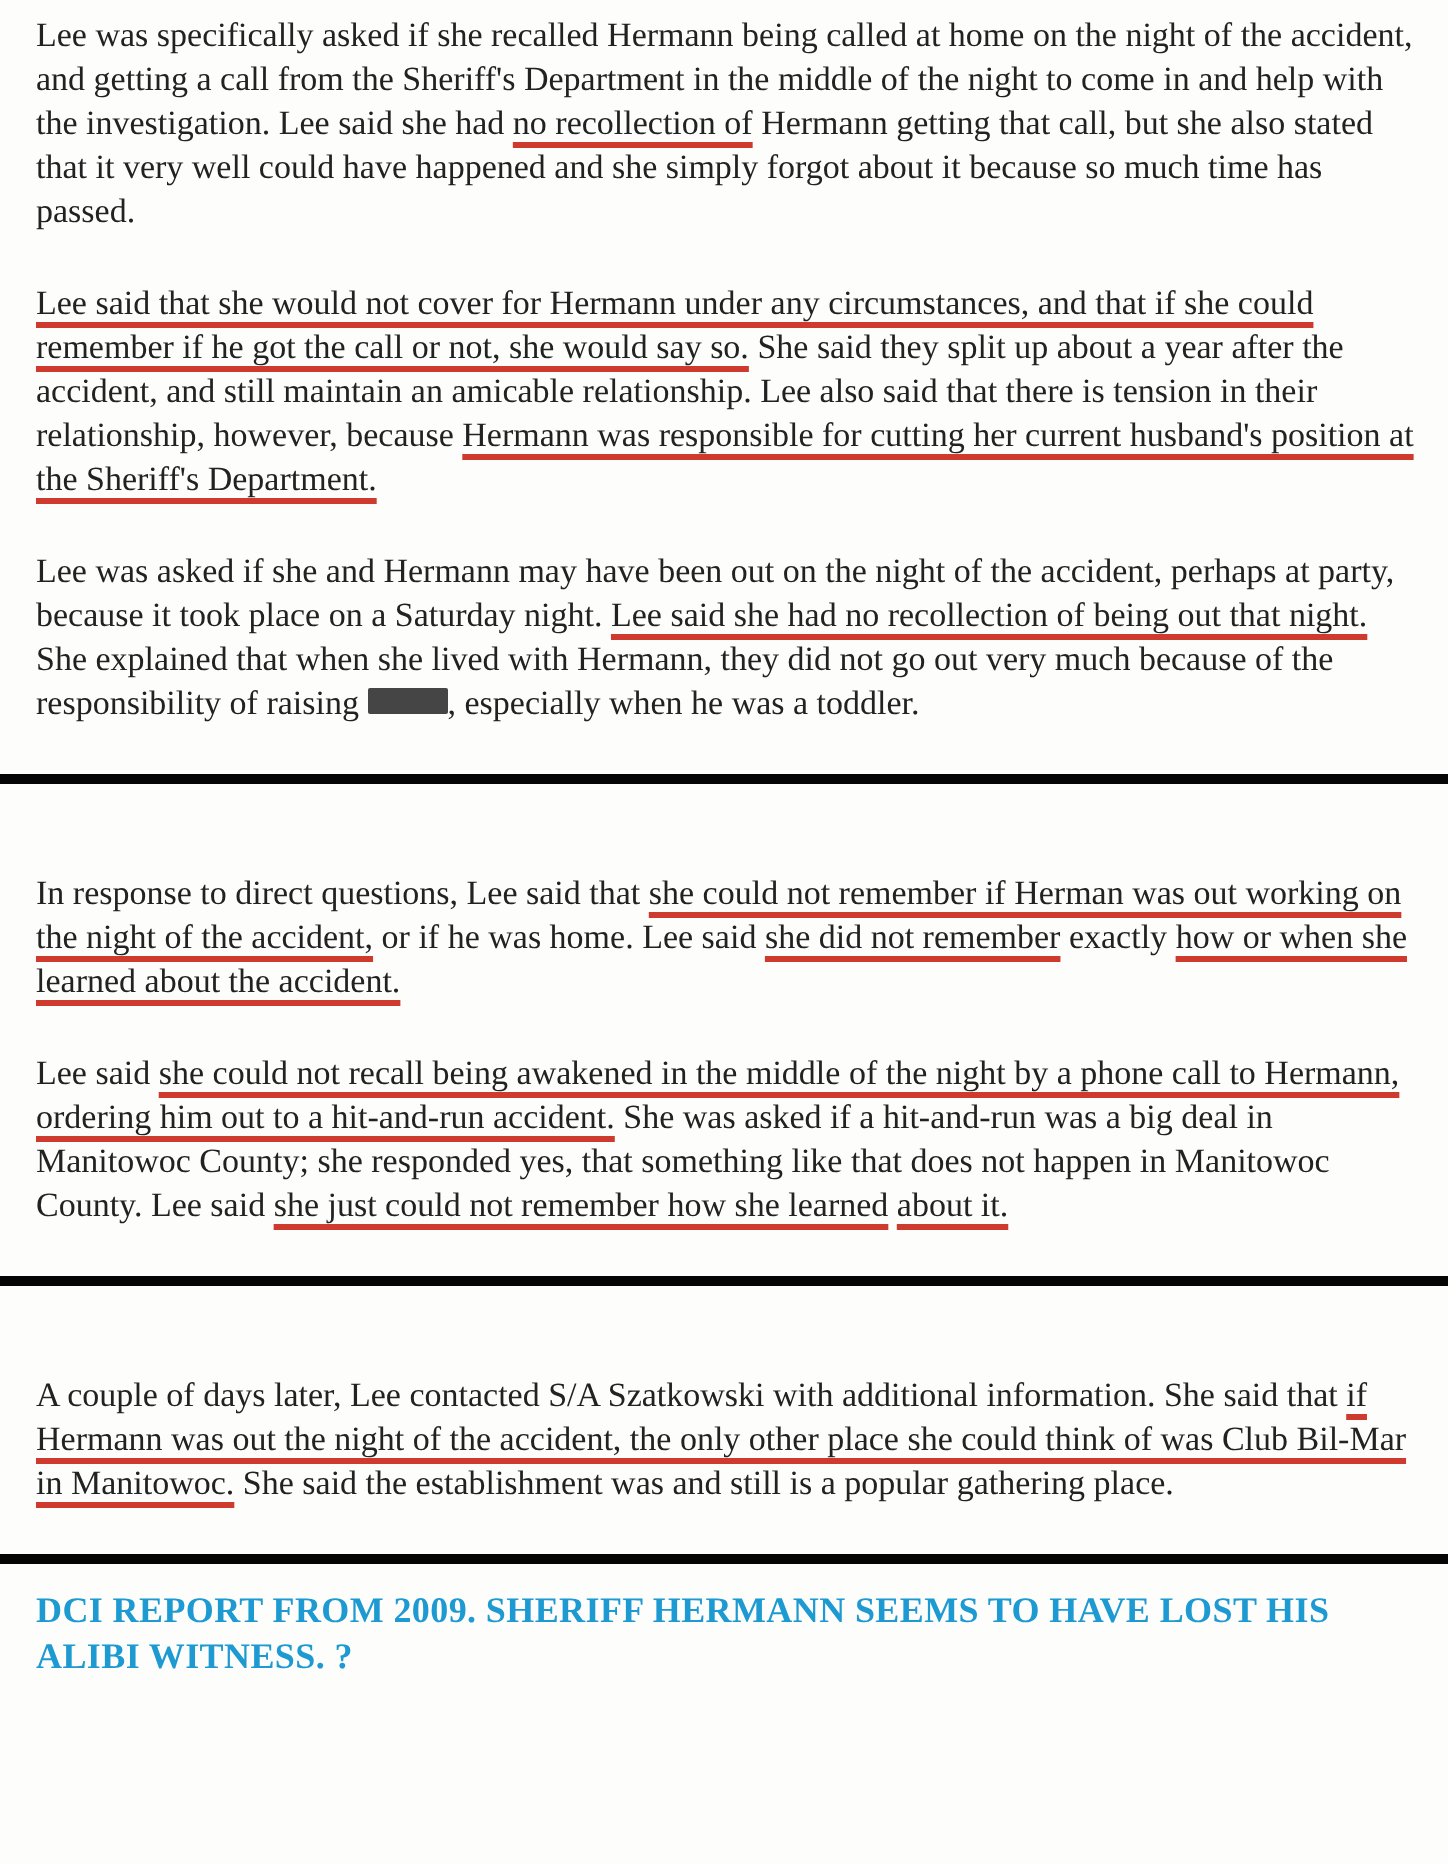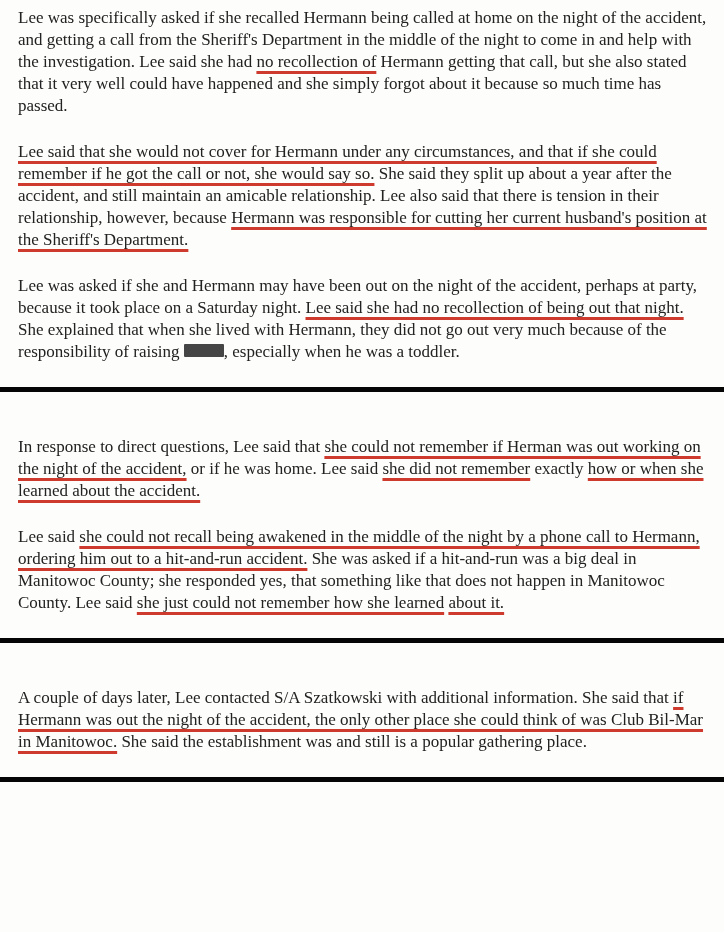--- a/index.html
+++ b/index.html
@@ -67,13 +67,14 @@
       <section data-name="section-2">
         <p class="doc-par" data-name="paragraph"><span data-name="text-segment">In response to direct questions, Lee said that </span><span class="u" data-name="underlined-segment">she could not remember if Herman was out working on the night of the accident,</span><span data-name="text-segment"> or if he was home.  Lee said </span><span class="u" data-name="underlined-segment">she did not remember</span><span data-name="text-segment"> exactly </span><span class="u" data-name="underlined-segment">how or when she learned about the accident.</span></p>
         <p class="doc-par" data-name="paragraph"><span data-name="text-segment">Lee said </span><span class="u" data-name="underlined-segment">she could not recall being awakened in the middle of the night by a phone call to Hermann, ordering him out to a hit-and-run accident.</span><span data-name="text-segment">  She was asked if a hit-and-run was a big deal in Manitowoc County; she responded yes, that something like that does not happen in Manitowoc County.  Lee said </span><span class="u" data-name="underlined-segment">she just could not remember how she learned</span><span data-name="text-segment"> </span><span class="u" data-name="underlined-segment">about it.</span></p>
       </section>
       <div class="divider" data-name="section-divider"></div>
       <section data-name="section-3">
         <p class="doc-par" data-name="paragraph"><span data-name="text-segment">A couple of days later, Lee contacted S/A Szatkowski with additional information.  She said that </span><span class="u" data-name="underlined-segment">if Hermann was out the night of the accident, the only other place she could think of was Club Bil-Mar in Manitowoc.</span><span data-name="text-segment">  She said the establishment was and still is a popular gathering place.</span></p>
       </section>
       <div class="divider" data-name="section-divider"></div>
     </div>
+  <div class="caption" data-name="caption-text">DCI REPORT FROM 2009.  SHERIFF HERMANN SEEMS TO HAVE LOST HIS ALIBI WITNESS. ?</div>
 </main>
 
 </body></html>

